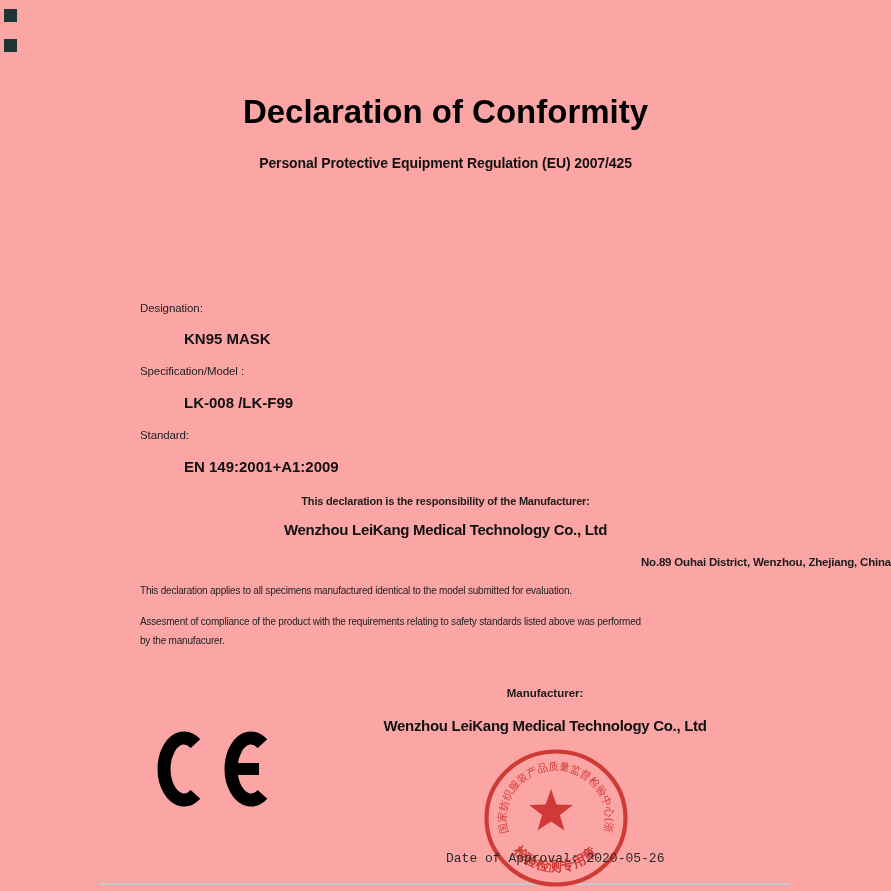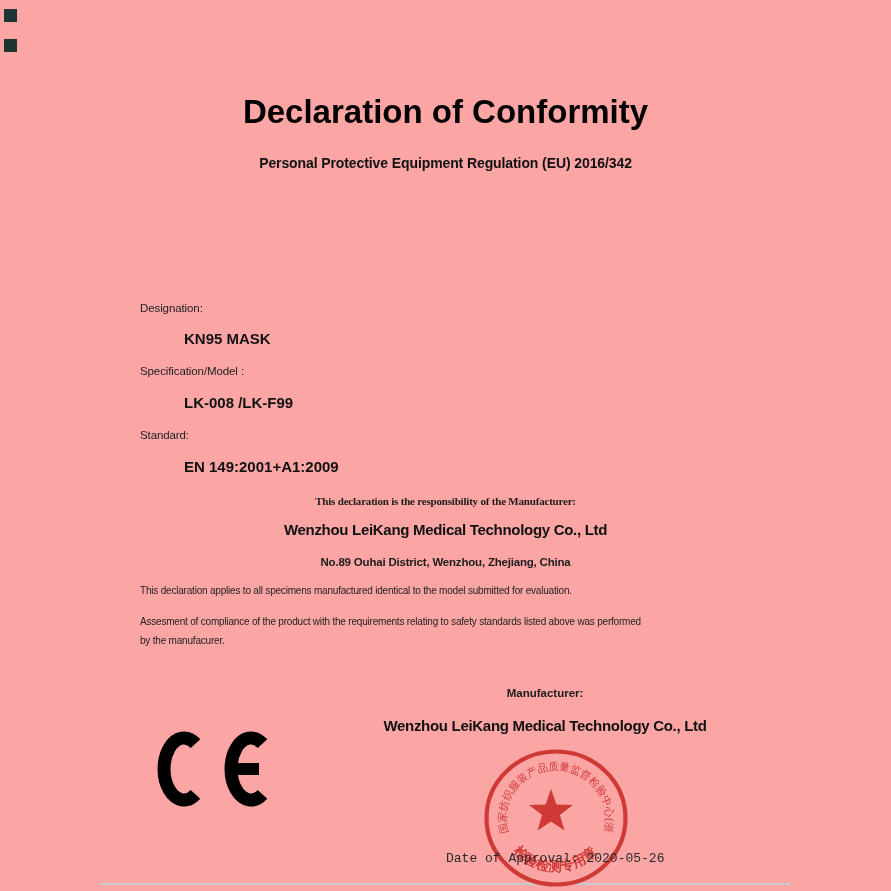--- a/index.html
+++ b/index.html
@@ -7,43 +7,43 @@
     position:relative;width:891px;height:891px;background:#fca5a5;overflow:hidden;
     font-family:"Liberation Sans",sans-serif;color:#1a1a1a;
   }
   .abs{position:absolute;white-space:nowrap;}
   .center{left:0;width:891px;text-align:center;}
   .doc-title{top:93px;font-size:33px;font-weight:700;color:#000;letter-spacing:0;}
   .doc-subtitle{top:155px;font-size:14px;font-weight:700;color:#111;letter-spacing:-0.1px;}
   .intro{top:225px;left:143px;font-size:11px;font-weight:700;letter-spacing:-0.2px;line-height:19px;color:#1c1c1c;}
   .field-label{left:140px;font-size:11.5px;font-weight:400;color:#222;letter-spacing:-0.1px;}
   .field-value{left:184px;font-size:15px;font-weight:700;color:#111;}
-  .resp-line{top:495px;font-size:11px;font-weight:700;letter-spacing:-0.2px;color:#1c1c1c;font-family:Liberation Serif, serif;}
+  .resp-line{top:495px;font-size:11px;font-weight:700;letter-spacing:-0.2px;color:#1c1c1c;}
   .company-mid{top:521px;font-size:15px;font-weight:700;letter-spacing:-0.3px;color:#111;}
-  .address-mid{top:556px;font-size:11.5px;font-weight:700;letter-spacing:-0.2px;color:#1c1c1c;}
+  .address-mid{top:556px;font-size:11.5px;font-weight:700;letter-spacing:-0.2px;color:#1c1c1c;text-align:right;}
   .statement{left:140px;font-size:10px;font-weight:400;letter-spacing:-0.2px;color:#222;}
   .manu-label{top:687px;left:345px;width:400px;text-align:center;font-size:11.5px;font-weight:700;color:#1c1c1c;}
   .manu-name{top:717px;left:305px;width:480px;text-align:center;font-size:15px;font-weight:700;letter-spacing:-0.3px;color:#111;}
   .ce-wrap{left:152px;top:726px;width:130px;height:88px;}
   .stamp-wrap{left:475px;top:742px;width:160px;height:150px;z-index:1;}
   .approval-date{left:446px;top:851px;font-family:"Liberation Mono",monospace;font-size:13px;color:#2a2a2a;z-index:2;}
   .divider{left:100px;top:883px;width:690px;height:2px;}
   .corner-square{left:4px;width:13px;height:13px;}
   .sq1{top:9px;} .sq2{top:39px;}
 </style>
 </head>
 <body>
 
 <div class="page">
 
   <div class="abs corner-square sq1" style="background: rgb(29, 54, 52);"></div>
   <div class="abs corner-square sq2" style="background: rgb(29, 54, 52);"></div>
 
   <div class="abs center doc-title">Declaration of Conformity</div>
-  <div class="abs center doc-subtitle">Personal Protective Equipment Regulation (EU) 2016/342</div>
+  <div class="abs center doc-subtitle">Personal Protective Equipment Regulation (EU) 2007/425</div>
 
   <div class="abs intro">
   </div>
 
   <div class="abs field-label" style="top:302px;">Designation:</div>
   <div class="abs field-value" style="top:330px;">KN95 MASK</div>
 
   <div class="abs field-label" style="top:365px;">Specification/Model :</div>
   <div class="abs field-value" style="top:394px;">LK-008 /LK-F99</div>
 

